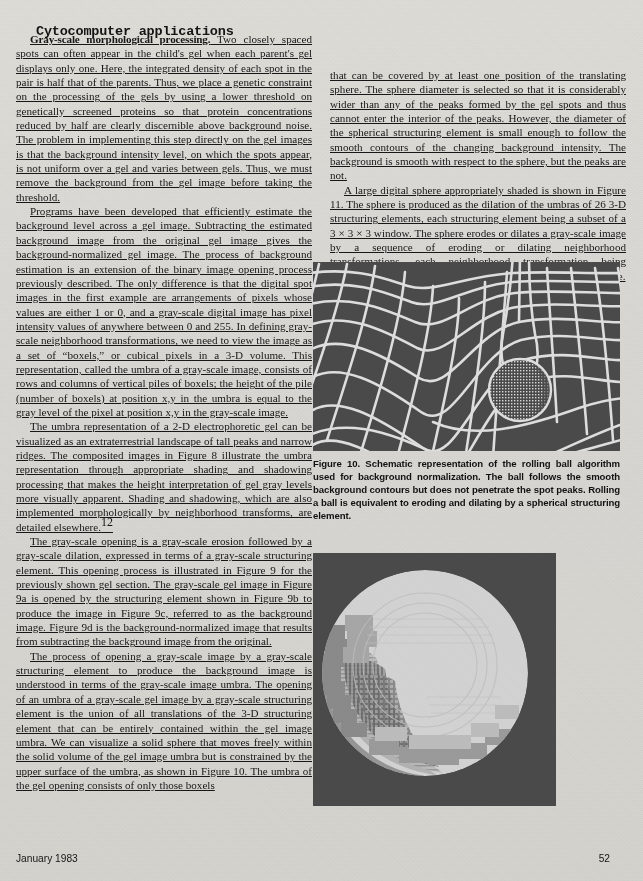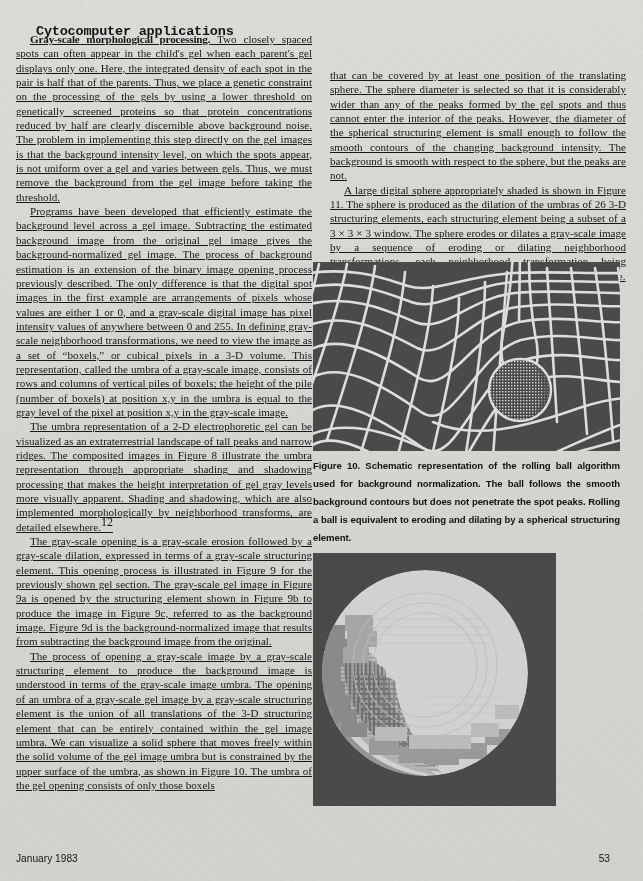--- a/index.html
+++ b/index.html
@@ -70,21 +70,21 @@
     position: relative;
     overflow: hidden;
   }
   #fig10-image { height: 189px; }
   #fig11-image { height: 253px; }
 
   .caption {
     font-family: "Liberation Sans", sans-serif;
     font-weight: bold;
     font-size: 9.6px;
-    line-height: 18px;
+    line-height: 13px;
     color: #121212;
     text-align: justify;
     width: 307px;
     margin-top: 6px;
     letter-spacing: -0.1px;
   }
 
   
   #footer {
     position: absolute;
@@ -277,17 +277,17 @@
           <rect x="0" y="0" width="9" height="253"></rect>
           <rect x="0" y="239" width="243" height="14"></rect>
           <rect x="216" y="0" width="27" height="253"></rect>
         </g>
       </svg>
     </div>
   </div>
 
   <div id="footer">
     <span id="footer-date">January 1983</span>
-    <span id="footer-page">53</span>
+    <span id="footer-page">52</span>
   </div>
 
   <div id="grain"></div>
 </div>
 
 </body></html>

